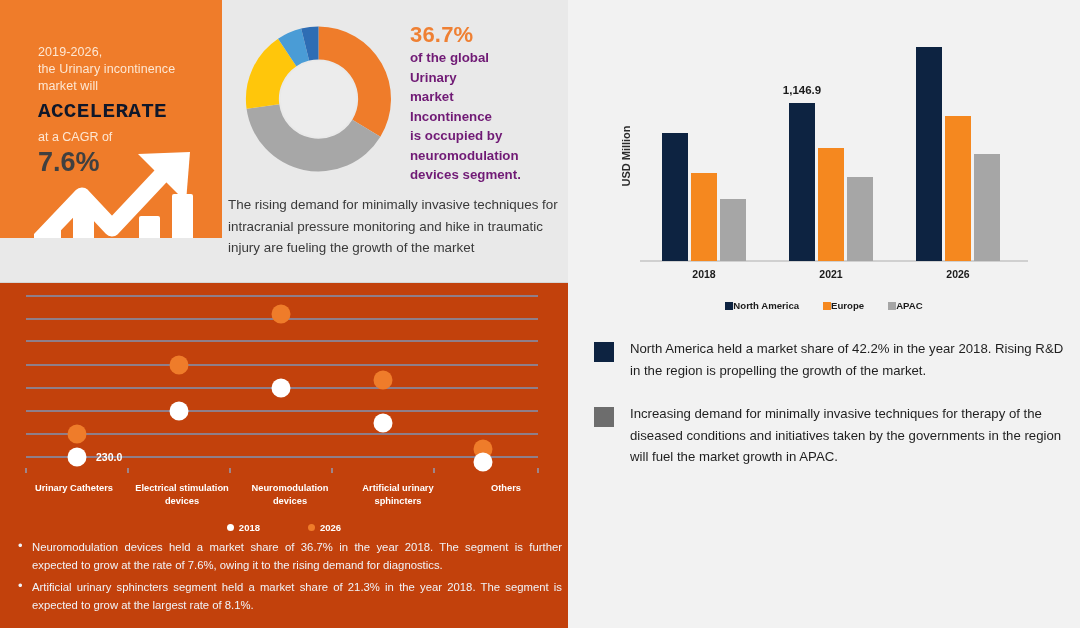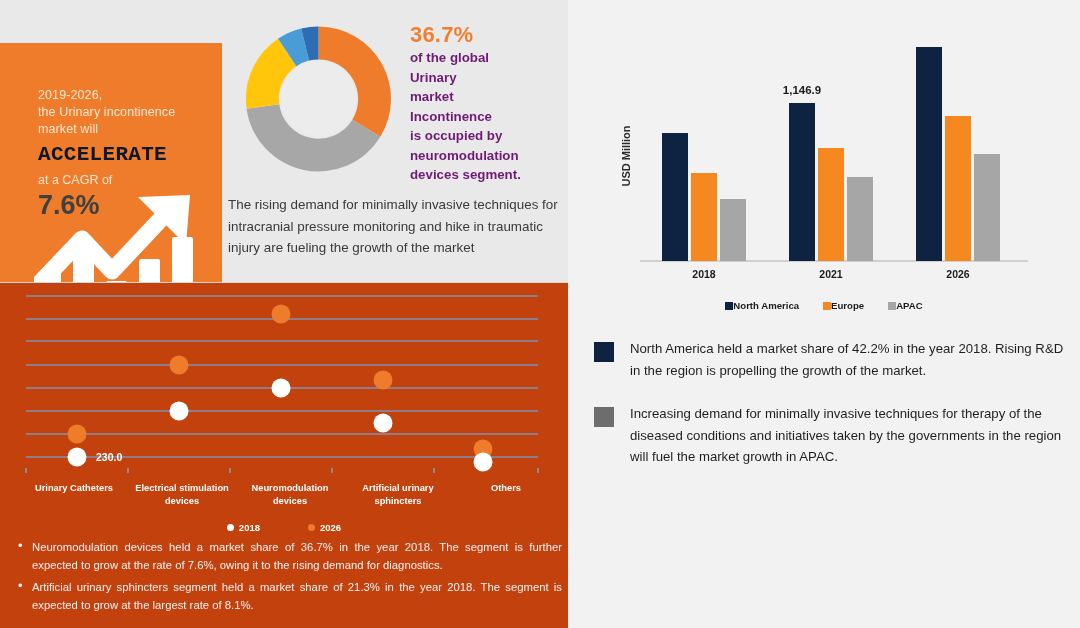--- a/index.html
+++ b/index.html
@@ -14,24 +14,23 @@
   
   #left-col {
     position: absolute; left: 0; top: 0;
     width: 568px; height: 628px;
     background: #e9e9e9;
   }
 
   
   #hero-panel {
     position: absolute; left: 0; top: 0;
-    width: 222px; height: 278px;
+    width: 222px; height: 238px;
     background: #ef7c2a;
     overflow: hidden;
-    margin-top: 43px;
   }
   #hero-text { position: absolute; left: 38px; top: 44px; width: 185px; }
   .hero-line {
     color: #fde7d3; font-size: 12.5px; line-height: 17px;
     font-weight: 400; letter-spacing: .1px;
   }
   #hero-accelerate {
     color: #0f172a; font-size: 21px; font-weight: 700;
     letter-spacing: .3px; line-height: 31px; margin-top: 1px; font-family: Liberation Mono, monospace;
   }

